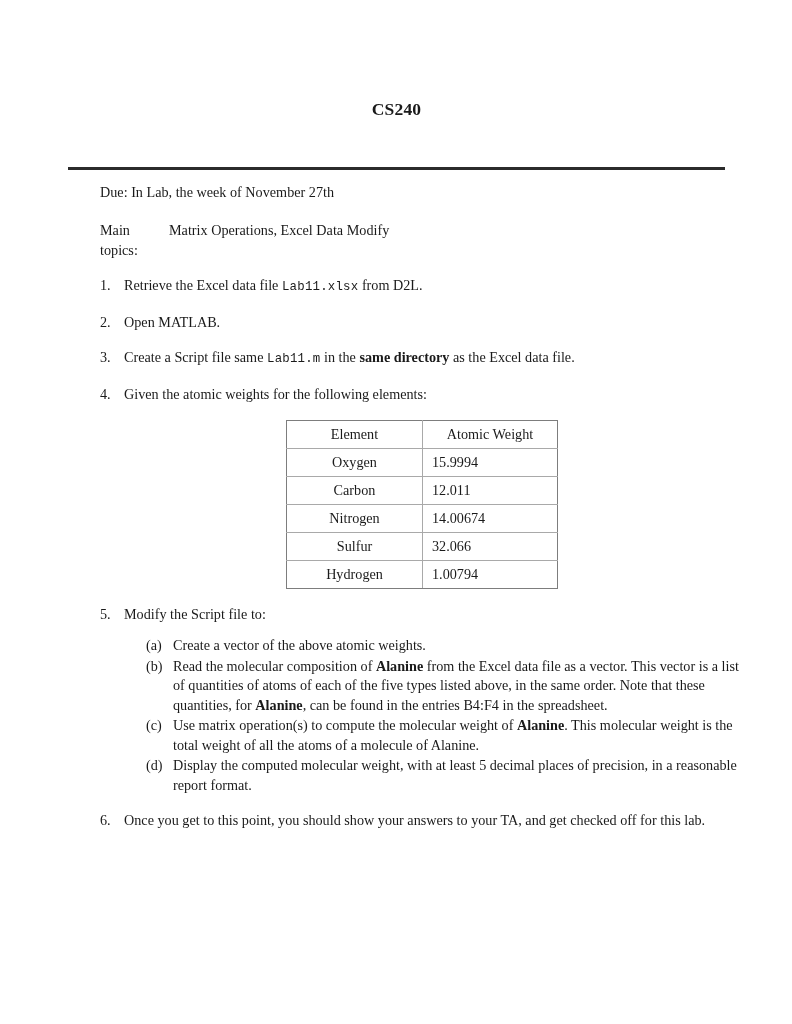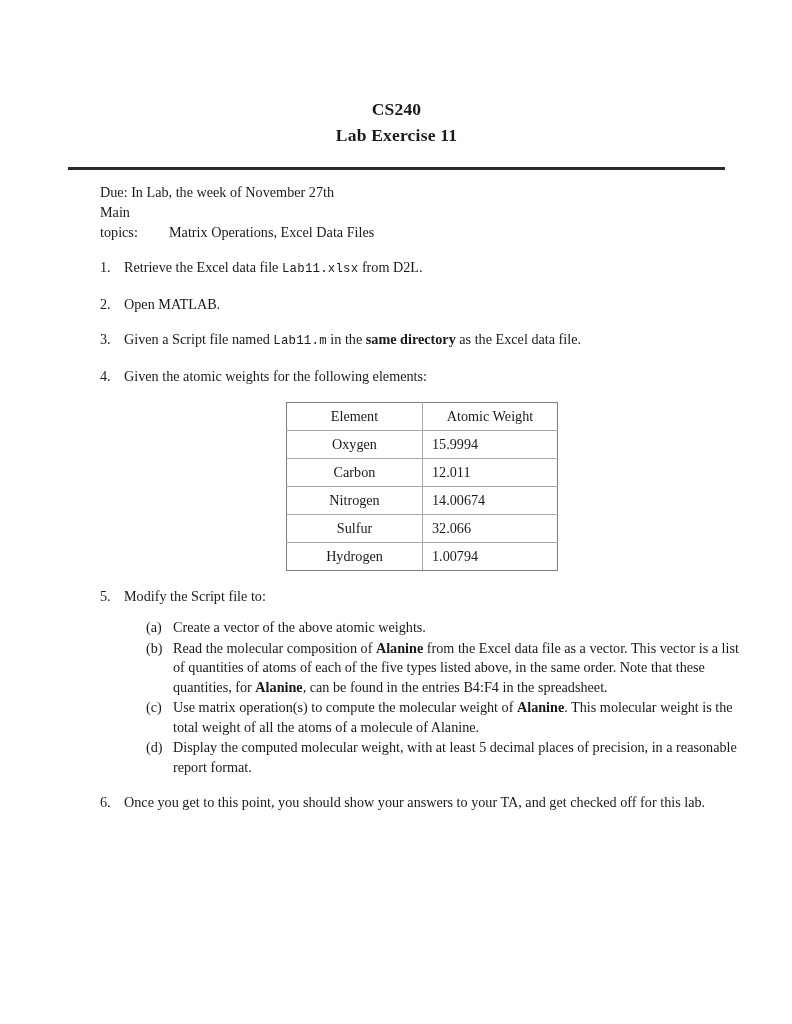--- a/index.html
+++ b/index.html
@@ -55,23 +55,22 @@
     font-size: 14.2px;
     line-height: 20px;
   }
 
   .due-line {
     margin-top: 0;
     padding-top: 2px;
   }
 
   .topics-line {
-    margin-top: 0;
+    margin-top: 18px;
     display: flex;
-    align-items: flex-end;
   }
   .topics-label { width: 69px; flex: 0 0 69px; }
   .topics-value { flex: 1 1 auto; }
 
   
   ol.steps {
     list-style: none;
     margin: 0;
     padding: 0;
   }
@@ -156,38 +155,37 @@
   table.elements th:last-child,
   table.elements td:last-child { border-right-color: #7d7d7d; }
 </style>
 </head>
 <body>
 
 <div class="page">
 
   <div class="title-block">
     <div class="title-line">CS240</div>
-    <div class="title-line">Lab Exercise 11</div>
   </div>
 
   <div class="header-rule"></div>
 
   <div class="body-area">
 
     <div class="due-line">Due: In Lab, the week of November 27th</div>
 
     <div class="topics-line">
       <span class="topics-label">Main topics:</span>
-      <span class="topics-value">Matrix Operations, Excel Data Files</span>
+      <span class="topics-value">Matrix Operations, Excel Data Modify</span>
     </div>
 
     <ol class="steps" id="steps-list">
         <li class="step-1"><span class="marker">1.</span><span><span>Retrieve the Excel data file </span><span class="mono">Lab11.xlsx</span><span> from D2L.</span></span></li>
         <li class="step-2"><span class="marker">2.</span><span><span>Open MATLAB.</span></span></li>
-        <li class="step-3"><span class="marker">3.</span><span><span>Given a Script file named </span><span class="mono">Lab11.m</span><span> in the </span><span class="bold">same directory</span><span> as the Excel data file.</span></span></li>
+        <li class="step-3"><span class="marker">3.</span><span><span>Create a Script file same </span><span class="mono">Lab11.m</span><span> in the </span><span class="bold">same directory</span><span> as the Excel data file.</span></span></li>
         <li class="step-4"><span class="marker">4.</span><span><span>Given the atomic weights for the following elements:</span></span><div class="table-wrap">
             <table class="elements">
               <colgroup>
                 <col class="c-name">
                 <col class="c-val">
               </colgroup>
               <thead>
                 <tr>
                   <th>Element</th>
                   <th>Atomic Weight</th>

